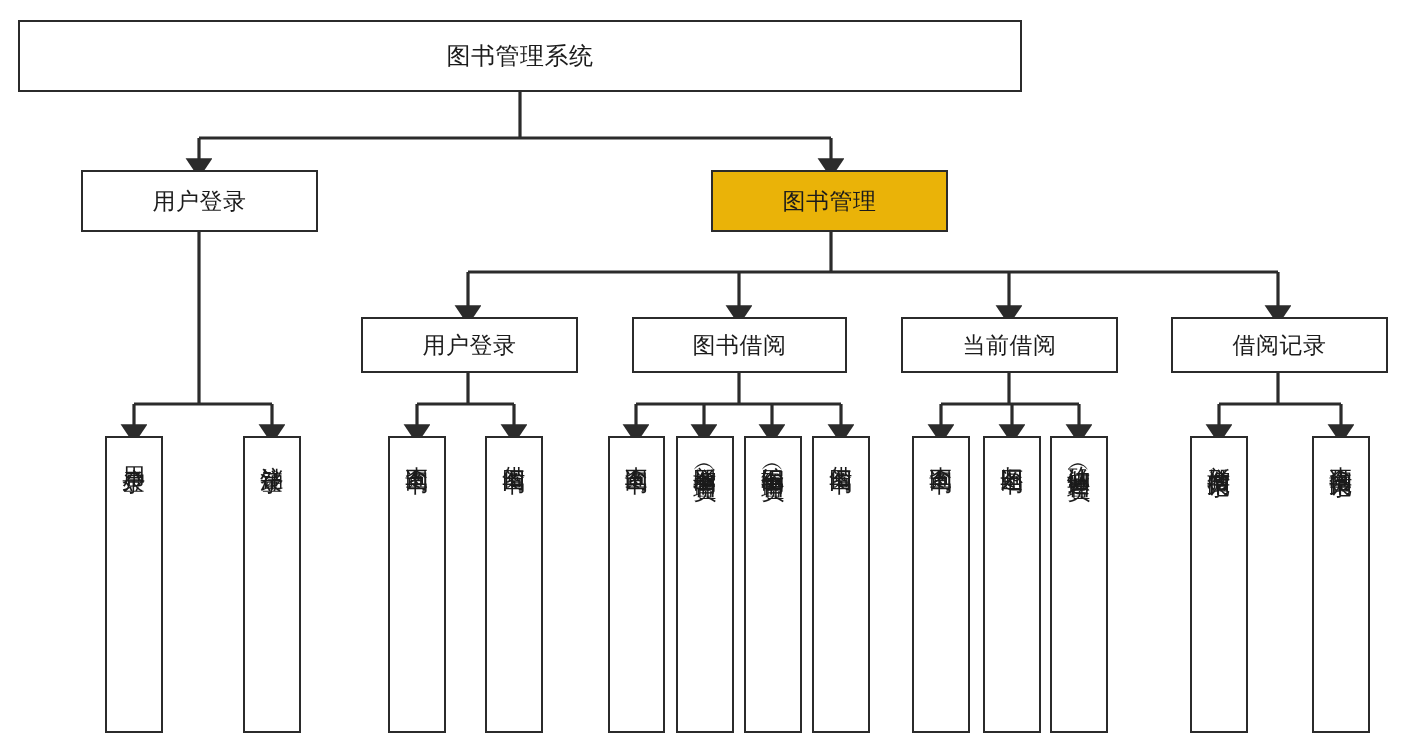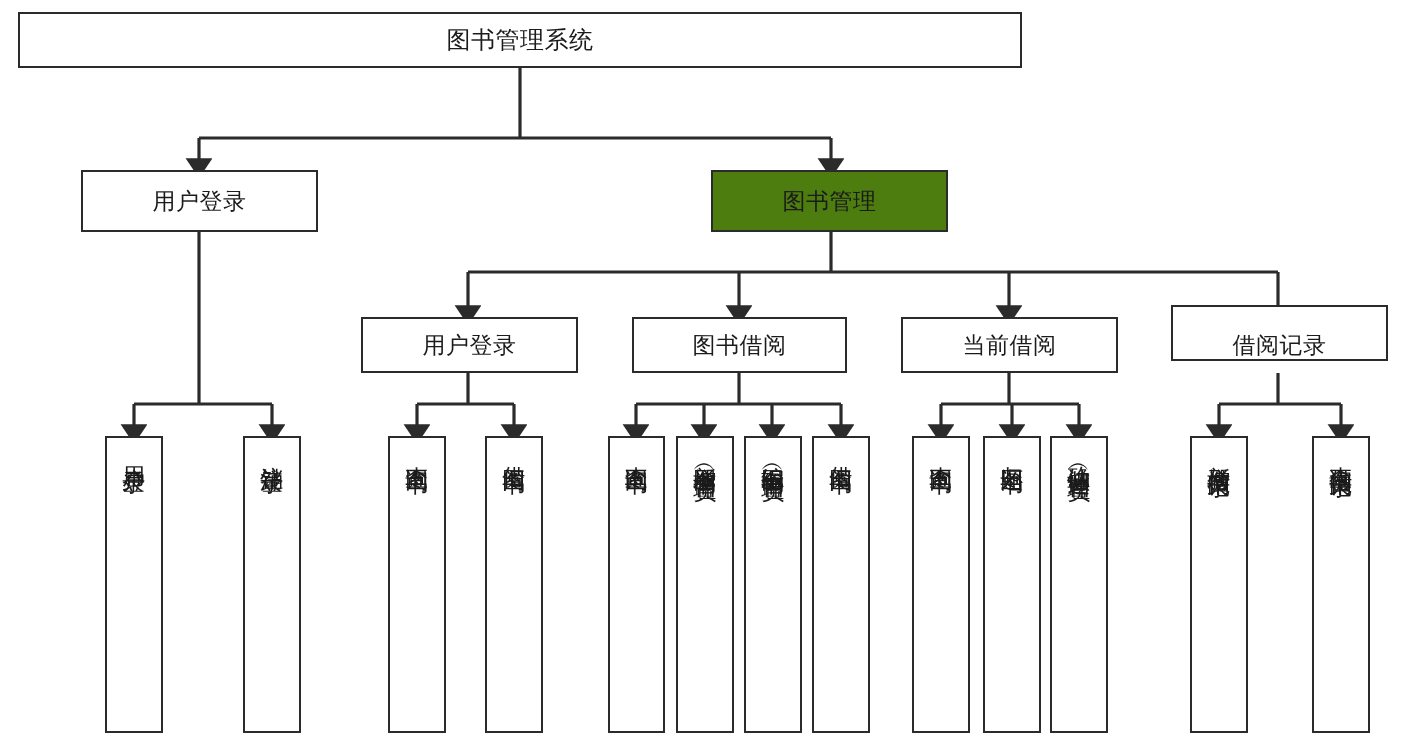--- a/index.html
+++ b/index.html
@@ -126,41 +126,41 @@
       <path d="M1012,404 L1012,432" marker-end="url(#arrowhead)"></path>
       <path d="M1079,404 L1079,432" marker-end="url(#arrowhead)"></path>
 
       <path d="M1278,373 L1278,404"></path>
       <path d="M1219,404 L1341,404"></path>
       <path d="M1219,404 L1219,432" marker-end="url(#arrowhead)"></path>
       <path d="M1341,404 L1341,432" marker-end="url(#arrowhead)"></path>
     </g>
   </svg>
 
-  <div class="node horiz root" style="left: 18px; top: 12px; width: 1004px; height: 56px; border-color: rgb(43, 43, 43); background: rgb(255, 255, 255); justify-content: center;">
+  <div class="node horiz root" style="left: 18px; top: 20px; width: 1004px; height: 72px; border-color: rgb(43, 43, 43); background: rgb(255, 255, 255); justify-content: center;">
     <span class="node-label">图书管理系统</span>
   </div>
 
   <div class="node horiz" style="left: 81px; top: 170px; width: 237px; height: 62px; border-color: rgb(43, 43, 43); background: rgb(255, 255, 255);">
     <span class="node-label">用户登录</span>
   </div>
-  <div class="node horiz" style="left: 711px; top: 170px; width: 237px; height: 62px; border-color: rgb(43, 43, 43); background: #4d7c0f;">
+  <div class="node horiz" style="left: 711px; top: 170px; width: 237px; height: 62px; border-color: rgb(43, 43, 43); background: #eab308;">
     <span class="node-label">图书管理</span>
   </div>
 
   <div class="node horiz" style="left: 361px; top: 317px; width: 217px; height: 56px; border-color: rgb(43, 43, 43); background: rgb(255, 255, 255);">
     <span class="node-label">用户登录</span>
   </div>
   <div class="node horiz" style="left: 901px; top: 317px; width: 217px; height: 56px; border-color: rgb(43, 43, 43); background: rgb(255, 255, 255);">
     <span class="node-label">当前借阅</span>
   </div>
   <div class="node horiz" style="left: 632px; top: 317px; width: 215px; height: 56px; border-color: rgb(43, 43, 43); background: rgb(255, 255, 255);">
     <span class="node-label">图书借阅</span>
   </div>
-  <div class="node horiz" style="left: 1171px; top: 305px; width: 217px; height: 56px; border-color: rgb(43, 43, 43); background: rgb(255, 255, 255); align-items: flex-end;">
+  <div class="node horiz" style="left: 1171px; top: 317px; width: 217px; height: 56px; border-color: rgb(43, 43, 43); background: rgb(255, 255, 255);">
     <span class="node-label">借阅记录</span>
   </div>
 
   <div class="node vert" style="left: 105px; top: 436px; width: 58px; height: 297px; border-color: rgb(43, 43, 43); background: rgb(255, 255, 255);">
     <span class="node-label">用户登录</span>
   </div>
   <div class="node vert" style="left: 243px; top: 436px; width: 58px; height: 297px; border-color: rgb(43, 43, 43); background: rgb(255, 255, 255);">
     <span class="node-label">注销登录</span>
   </div>
   <div class="node vert" style="left: 388px; top: 436px; width: 58px; height: 297px; border-color: rgb(43, 43, 43); background: rgb(255, 255, 255);">

